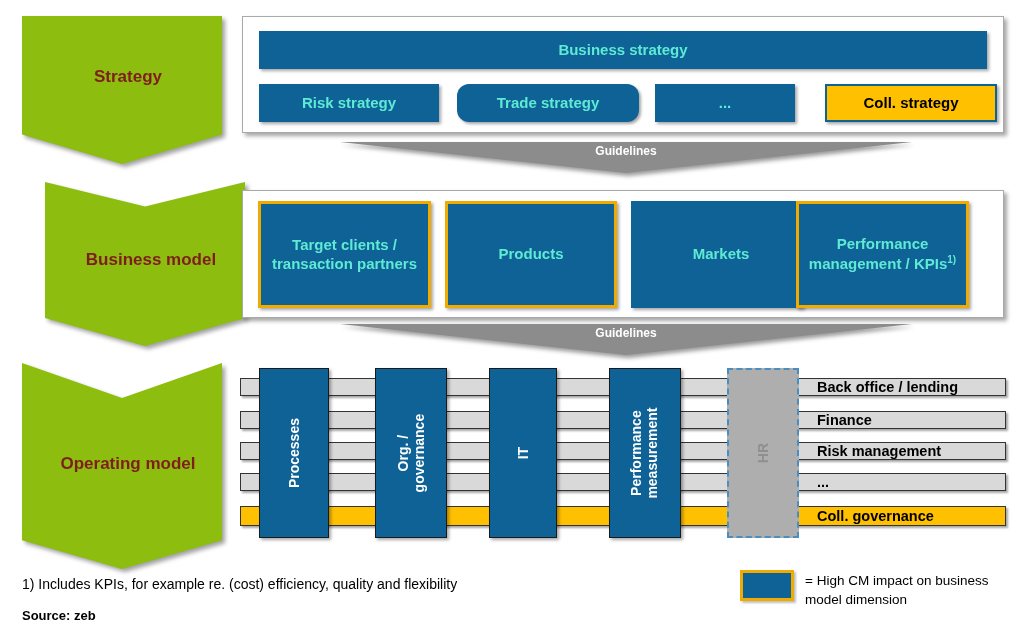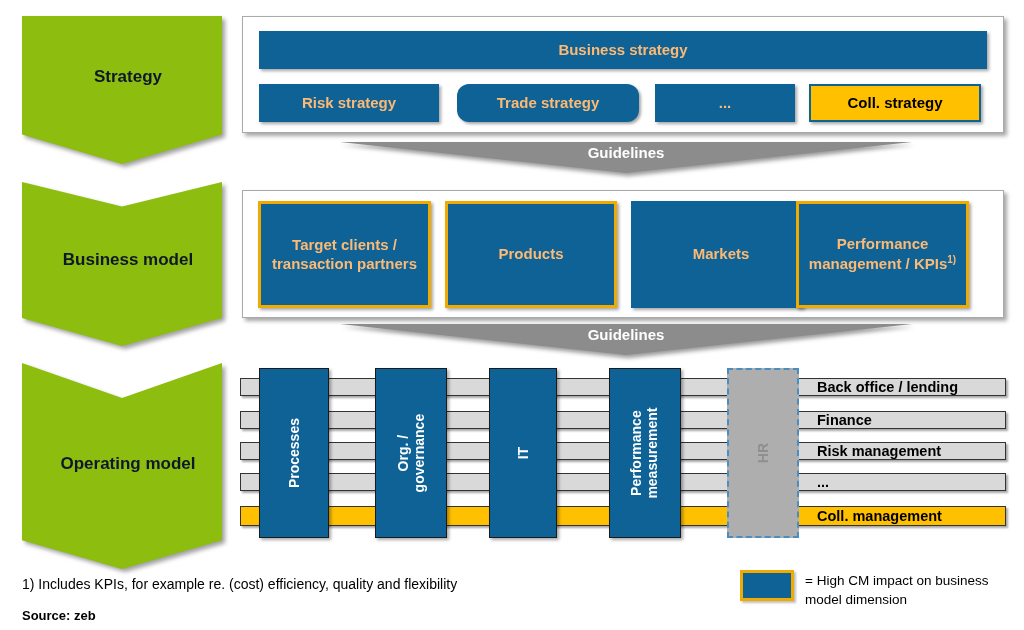--- a/index.html
+++ b/index.html
@@ -4,43 +4,43 @@
 <style>
   html,body { margin:0; padding:0; background:#ffffff; }
   .canvas {
     position:relative; width:1024px; height:630px; background:#ffffff;
     font-family:"Liberation Sans", sans-serif; overflow:hidden;
   }
 
   
   .chev-wrap { position:absolute; left:22px; width:200px;
                filter:drop-shadow(3px 3px 2px rgba(110,110,110,0.65)); }
-  .chev { width:100%; height:100%; background:#8DBD0E; color:#0f172a;
+  .chev { width:100%; height:100%; background:#8DBD0E; color:#7f1d1d;
           font-weight:bold; font-size:17px; display:flex;
           align-items:center; justify-content:center; text-align:center;padding-left:12px; }
   .chev-1 { top:16px;  height:148px; }
   .chev-1 .chev { clip-path:polygon(0 0,100% 0,100% 80%,50% 100%,0 80%); padding-bottom:26px; box-sizing:border-box; }
   .chev-2 { top:182px; height:164px; }
-  .chev-2 .chev { clip-path:polygon(0 0,50% 15%,100% 0,100% 83%,50% 100%,0 83%); padding-bottom:18px; padding-top:10px; box-sizing:border-box; }
+  .chev-2 .chev { clip-path:polygon(0 0,50% 15%,100% 0,100% 83%,50% 100%,0 83%); padding-bottom:18px; padding-top:10px; box-sizing:border-box;margin-left:23px; }
   .chev-3 { top:363px; height:206px; }
   .chev-3 .chev { clip-path:polygon(0 0,50% 17%,100% 0,100% 86%,50% 100%,0 86%); padding-bottom:20px; padding-top:16px; box-sizing:border-box;text-align:center; }
 
   
   .panel { position:absolute; background:#fff; border:1px solid #A9A9A9;
            box-shadow:3px 3px 4px rgba(0,0,0,0.35); box-sizing:border-box; }
   .panel-strategy { left:242px; top:16px;  width:762px; height:117px; }
   .panel-bm       { left:242px; top:190px; width:762px; height:128px; }
 
   
-  .bluebox { position:absolute; background:#0F6296; color:#fdba74; font-weight:bold;
+  .bluebox { position:absolute; background:#0F6296; color:#5eead4; font-weight:bold;
              font-size:15px; display:flex; align-items:center; justify-content:center;
              text-align:center; box-shadow:2px 2px 3px rgba(0,0,0,0.35);
              box-sizing:border-box; line-height:1.25; }
   .gold-fill { background:#FFC000 !important; color:#000 !important;
-               border:2px solid #0F6296; }
+               border:2px solid #0F6296;margin-left:16px; }
   .gold-border { border:3px solid #F0AB00; }
 
   
   .bs-bar  { left:16px; top:14px; width:728px; height:38px; }
   .sb-0 { left:16px;  top:67px; width:180px; height:38px;text-align:right; }
   .sb-1 { left:214px; top:67px; width:182px; height:38px;border-radius:12px; }
   .sb-2 { left:412px; top:67px; width:140px; height:38px; }
   .sb-3 { left:566px; top:67px; width:172px; height:38px; }
 
   
@@ -51,21 +51,21 @@
   .bm-3 { left:553px; width:173px; }
   .bm-box .inner { padding:0 8px; }
   .bm-box sup { font-size:10px; vertical-align:super; }
 
   
   .gl-wrap { position:absolute; left:340px; width:572px; height:31px;
              filter:drop-shadow(2px 3px 2px rgba(0,0,0,0.4)); }
   .gl-1 { top:142px; } .gl-2 { top:324px; }
   .gl { width:100%; height:100%; background:#8C8C8C;
         clip-path:polygon(0 0,100% 0,50% 100%);
-        color:#fff; font-weight:bold; font-size:15px; text-align:center;
+        color:#fff; font-weight:bold; font-size:12px; text-align:center;
         padding-top:2px; box-sizing:border-box; }
 
   
   .hbar { position:absolute; left:240px; width:766px; height:18px;
           background:#D9D9D9; border:1px solid #333; box-sizing:border-box;
           box-shadow:2px 2px 2px rgba(0,0,0,0.35);
           display:flex; align-items:center; padding-left:576px;
           font-weight:bold; font-size:14.5px; color:#000; white-space:nowrap; }
   .hb-0 { top:378px; } .hb-1 { top:411px; } .hb-2 { top:442px; }
   .hb-3 { top:473px; }
@@ -165,21 +165,21 @@
   <div class="hbar hb-1">
     <span>Finance</span>
   </div>
   <div class="hbar hb-2">
     <span>Risk management</span>
   </div>
   <div class="hbar hb-3">
     <span>...</span>
   </div>
   <div class="hbar hb-4">
-    <span>Coll. management</span>
+    <span>Coll. governance</span>
   </div>
 
   <div class="vbar vb-0">
     <span class="rot">Processes</span>
   </div>
   <div class="vbar vb-1">
     <span class="rot">Org. / governance</span>
   </div>
   <div class="vbar vb-2">
     <span class="rot">IT</span>

